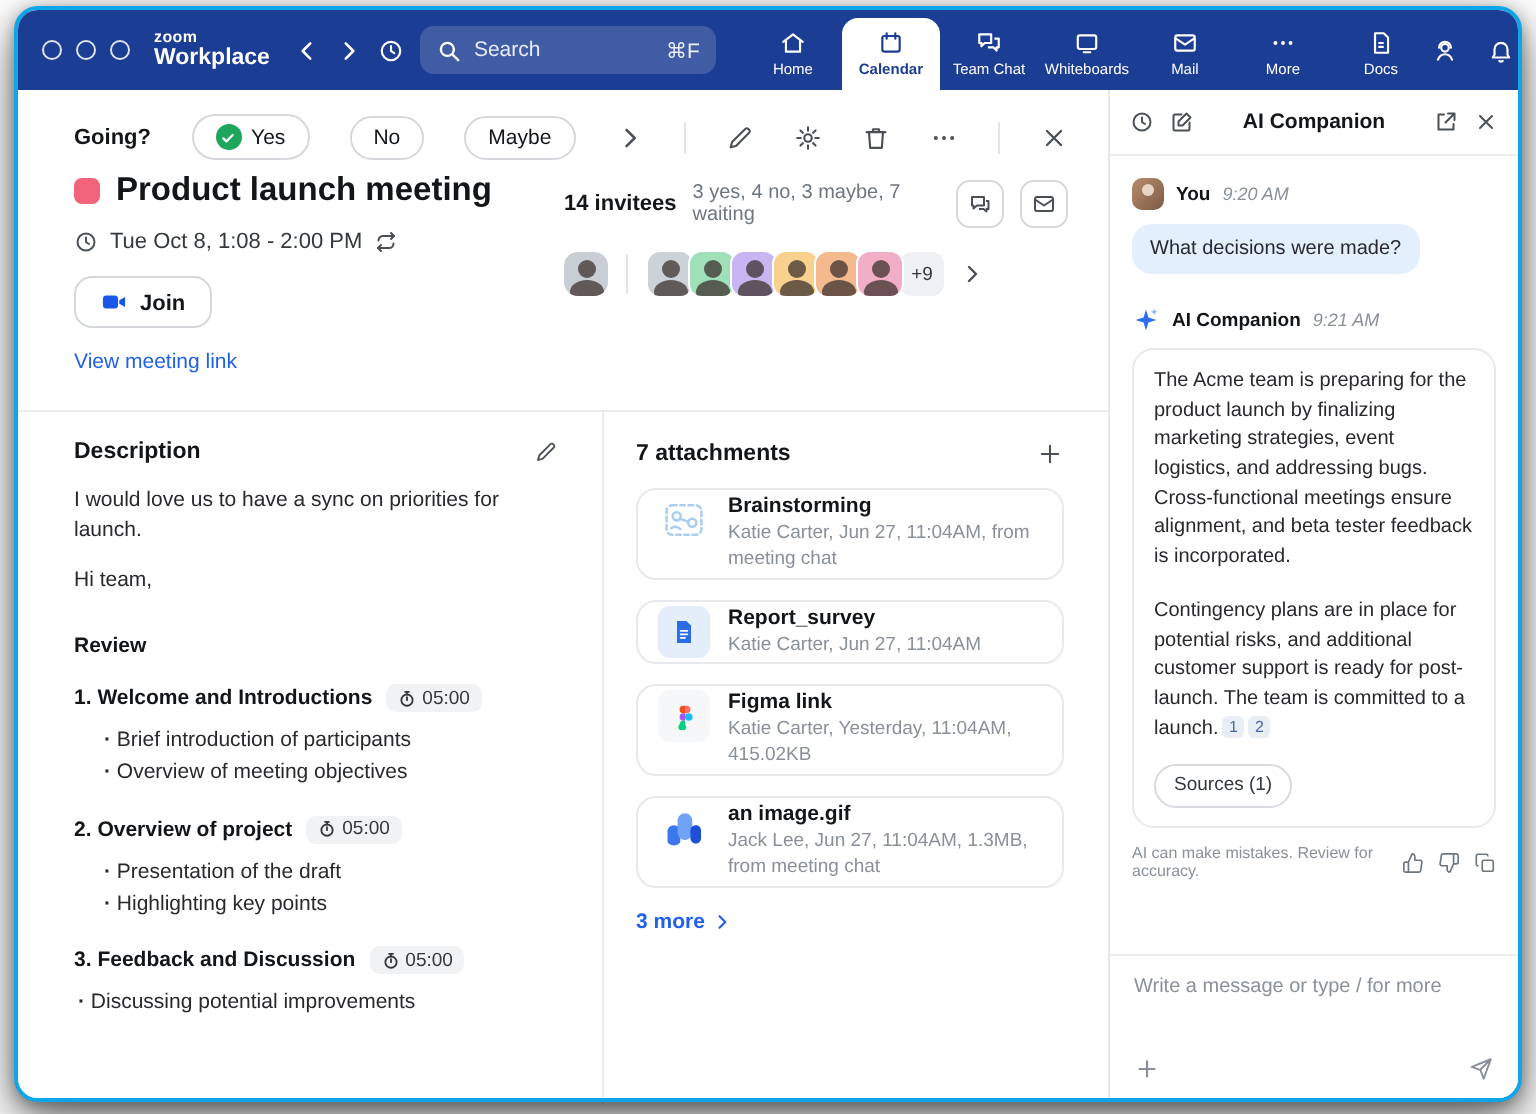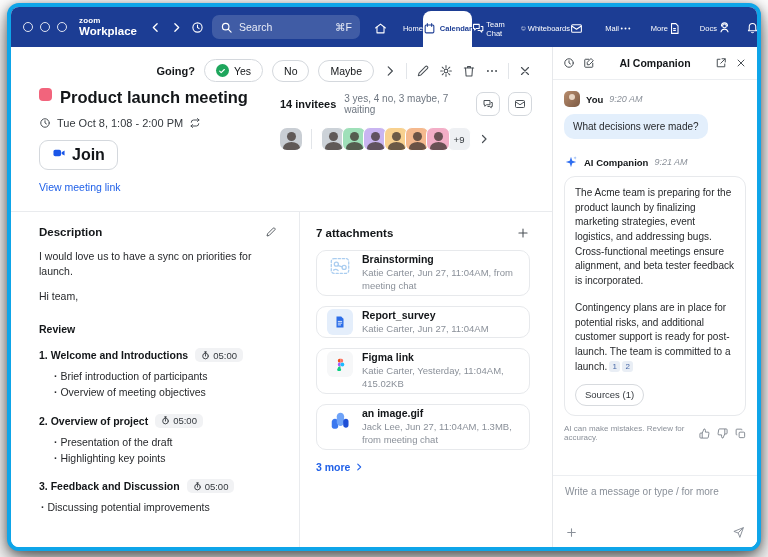--- a/index.html
+++ b/index.html
@@ -1,62 +1,62 @@
 <!DOCTYPE html>
 <html><head>
 <meta charset="utf-8">
 <style>
   * { margin:0; padding:0; box-sizing:border-box; }
   html,body { width:768px; height:557px; background:#fff; font-family:"Liberation Sans", sans-serif; }
   .window {
     position:absolute; left:7px; top:3px; width:754px; height:548px;
     border-radius:12px; background:#fff; overflow:hidden;
-    border:4px solid #0ea5e9;
+    border:2px solid #0ea5e9;
     box-shadow:0 10px 26px rgba(0,0,0,.55), 0 2px 8px rgba(0,0,0,.35);
     display:flex; flex-direction:column;
   }
   
   .titlebar { height:40px; background:#1c3d94; display:flex; align-items:stretch; color:#fff; flex:0 0 auto; }
   .tb-left { display:flex; align-items:center; gap:8px; padding-left:12px; }
   .lights { display:flex; gap:7px; margin-right:4px; }
   .light { width:10px; height:10px; border-radius:50%; border:1.5px solid rgba(255,255,255,.85); }
   .brand { line-height:1; margin-right:4px; }
   .brand .z { font-size:8px; font-weight:bold; display:block; letter-spacing:.2px; }
   .brand .w { font-size:11.5px; font-weight:bold; display:block; margin-top:1px; }
   .tb-ic { color:#fff; display:flex; align-items:center; justify-content:center; }
   .tb-ic svg { width:13px; height:13px; }
   .searchpill { display:flex; align-items:center; gap:6px; background:rgba(255,255,255,.16); border-radius:7px; height:24px; padding:0 8px; width:148px; font-size:10.5px; color:#e8ecf7; }
   .searchpill .sp-grow { flex:1; }
   .tabs { display:flex; align-items:flex-end; margin-left:14px; flex:1; }
-  .tab { width:49px; display:flex; flex-direction:row; align-items:center; justify-content:space-between; gap:2px; padding:4px 0 5px; color:#fff; font-size:7.5px; border-radius:8px 8px 0 0; height:36px; }
+  .tab { width:49px; display:flex; flex-direction:column; align-items:center; justify-content:center; gap:2px; padding:4px 0 5px; color:#fff; font-size:7.5px; border-radius:8px 8px 0 0; height:36px; }
   .tab svg { width:13px; height:13px; }
   .tab.active { background:#fff; color:#1c3d94; font-weight:bold; }
   .tb-right { display:flex; align-items:center; gap:12px; padding-right:12px; }
   
   .main { flex:1; display:flex; min-height:0; background:#fff; }
   .content { flex:1; min-width:0; display:flex; flex-direction:column; overflow:hidden; }
   
-  .actionrow { display:flex; align-items:center; justify-content:flex-end; gap:9px; padding:12px 20px 0 28px; color:#3d4349; }
+  .actionrow { display:flex; align-items:center; justify-content:space-between; gap:9px; padding:12px 20px 0 28px; color:#3d4349; }
   .going-label { font-size:11px; font-weight:bold; color:#131619; }
   .pill { display:flex; align-items:center; gap:5px; border:1px solid #d4d8dd; border-radius:15px; padding:4px 11px; font-size:10.5px; color:#131619; background:#fff; }
   .checkdot { width:13px; height:13px; border-radius:50%; background:#1ea65c; display:flex; align-items:center; justify-content:center; }
   .checkdot svg { width:8px; height:8px; }
   .act-ic { color:#4a5056; display:flex; }
   .act-ic svg { width:14px; height:14px; }
   .vdiv { width:1px; height:16px; background:#e2e5e9; }
   
   .headcols { display:flex; padding:4px 20px 0 28px; }
   .headcol-a { flex:1; min-width:0; }
   .headcol-b { width:252px; flex:0 0 auto; padding-top:6px; }
-  .titlerow { display:flex; align-items:flex-start; gap:8px; margin-top:2px; }
+  .titlerow { display:flex; align-items:center; gap:8px; margin-top:2px; }
   .colorchip { width:13px; height:13px; border-radius:4px; background:#f2647c; }
   .meeting-title { font-size:16.5px; font-weight:bold; color:#131619; }
   .timerow { display:flex; align-items:center; gap:6px; margin-top:10px; color:#33383d; font-size:11px; }
   .timerow svg { width:12px; height:12px; color:#4a5056; }
-  .joinbtn { display:inline-flex; align-items:flex-start; gap:6px; border:1px solid #d4d8dd; border-radius:9px; padding:5px 12px; margin-top:11px; font-size:16px; font-weight:bold; color:#131619; background:#fff; }
+  .joinbtn { display:inline-flex; align-items:flex-end; gap:6px; border:1px solid #d4d8dd; border-radius:9px; padding:5px 12px; margin-top:11px; font-size:11px; font-weight:bold; color:#131619; background:#fff; }
   .joinbtn svg { width:14px; height:14px; color:#1a56e8; }
   .bluelink { color:#2161e8; font-size:10.5px; margin-top:11px; display:inline-block; }
   .inv-row1 { display:flex; align-items:center; gap:8px; }
   .inv-count { font-size:11px; font-weight:bold; color:#131619; }
   .inv-summary { font-size:10px; color:#6e7680; flex:1; }
   .sqbtn { width:24px; height:24px; border:1px solid #d4d8dd; border-radius:7px; display:flex; align-items:center; justify-content:center; color:#4a5056; background:#fff; }
   .sqbtn svg { width:12px; height:12px; }
   .avatars { display:flex; align-items:center; gap:5px; margin-top:11px; }
   .av { width:22px; height:22px; border-radius:7px; position:relative; overflow:hidden; flex:0 0 auto; }
   .av::before { content:""; position:absolute; left:6.5px; top:3.5px; width:9px; height:9px; border-radius:50%; background:rgba(60,50,45,.75); }

